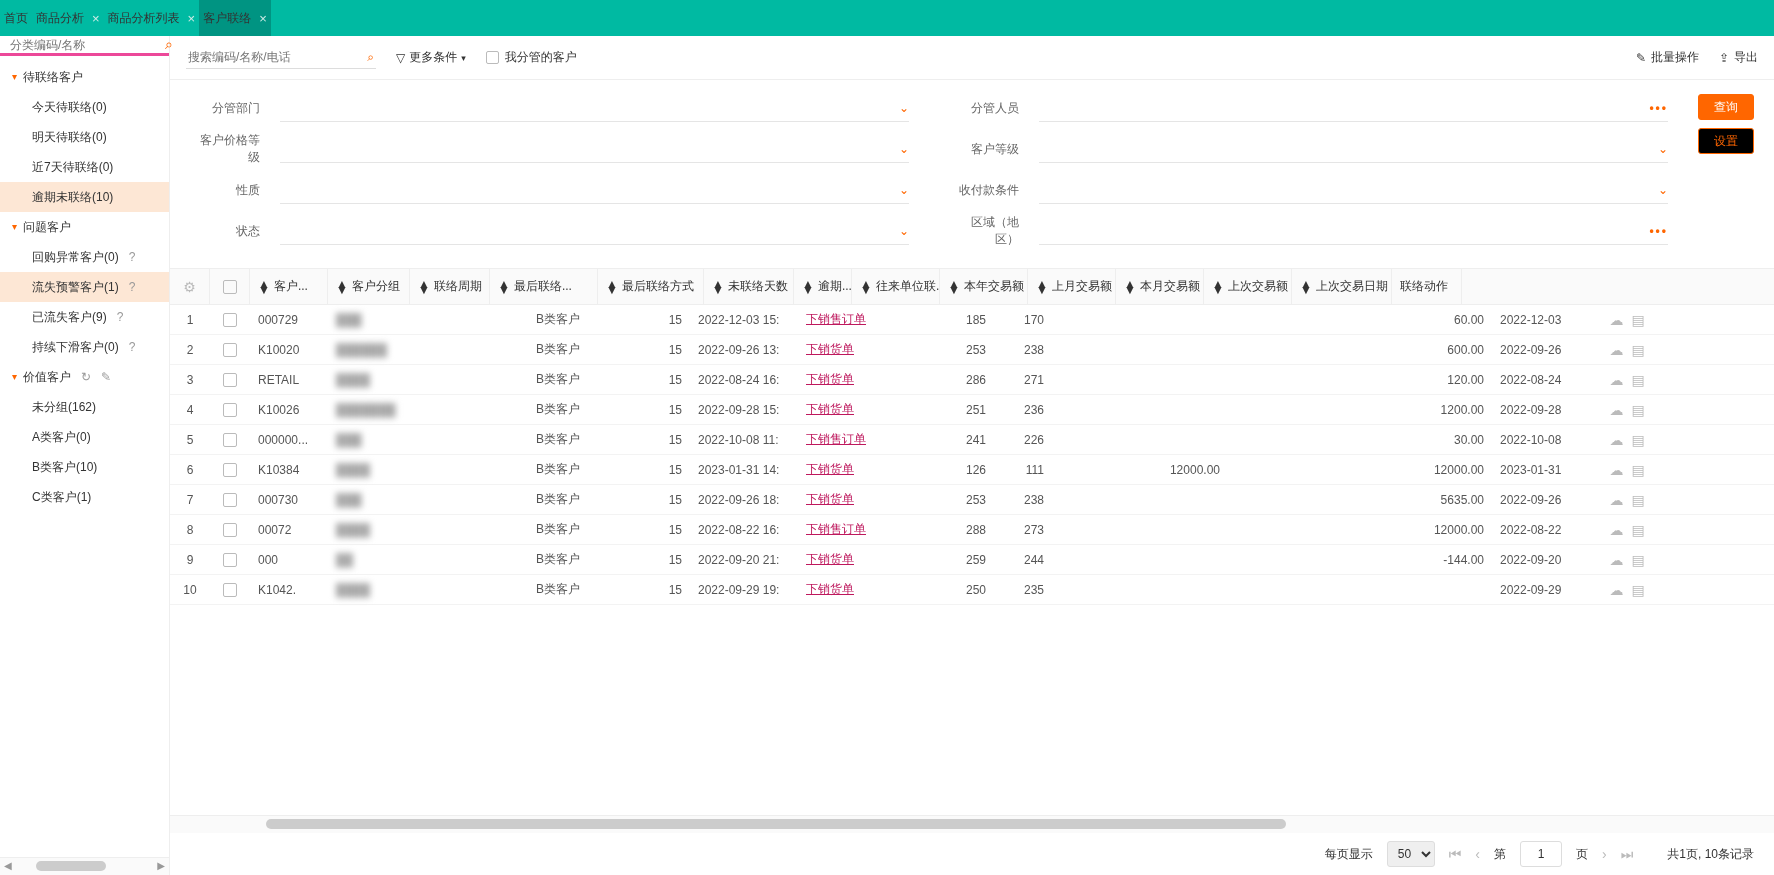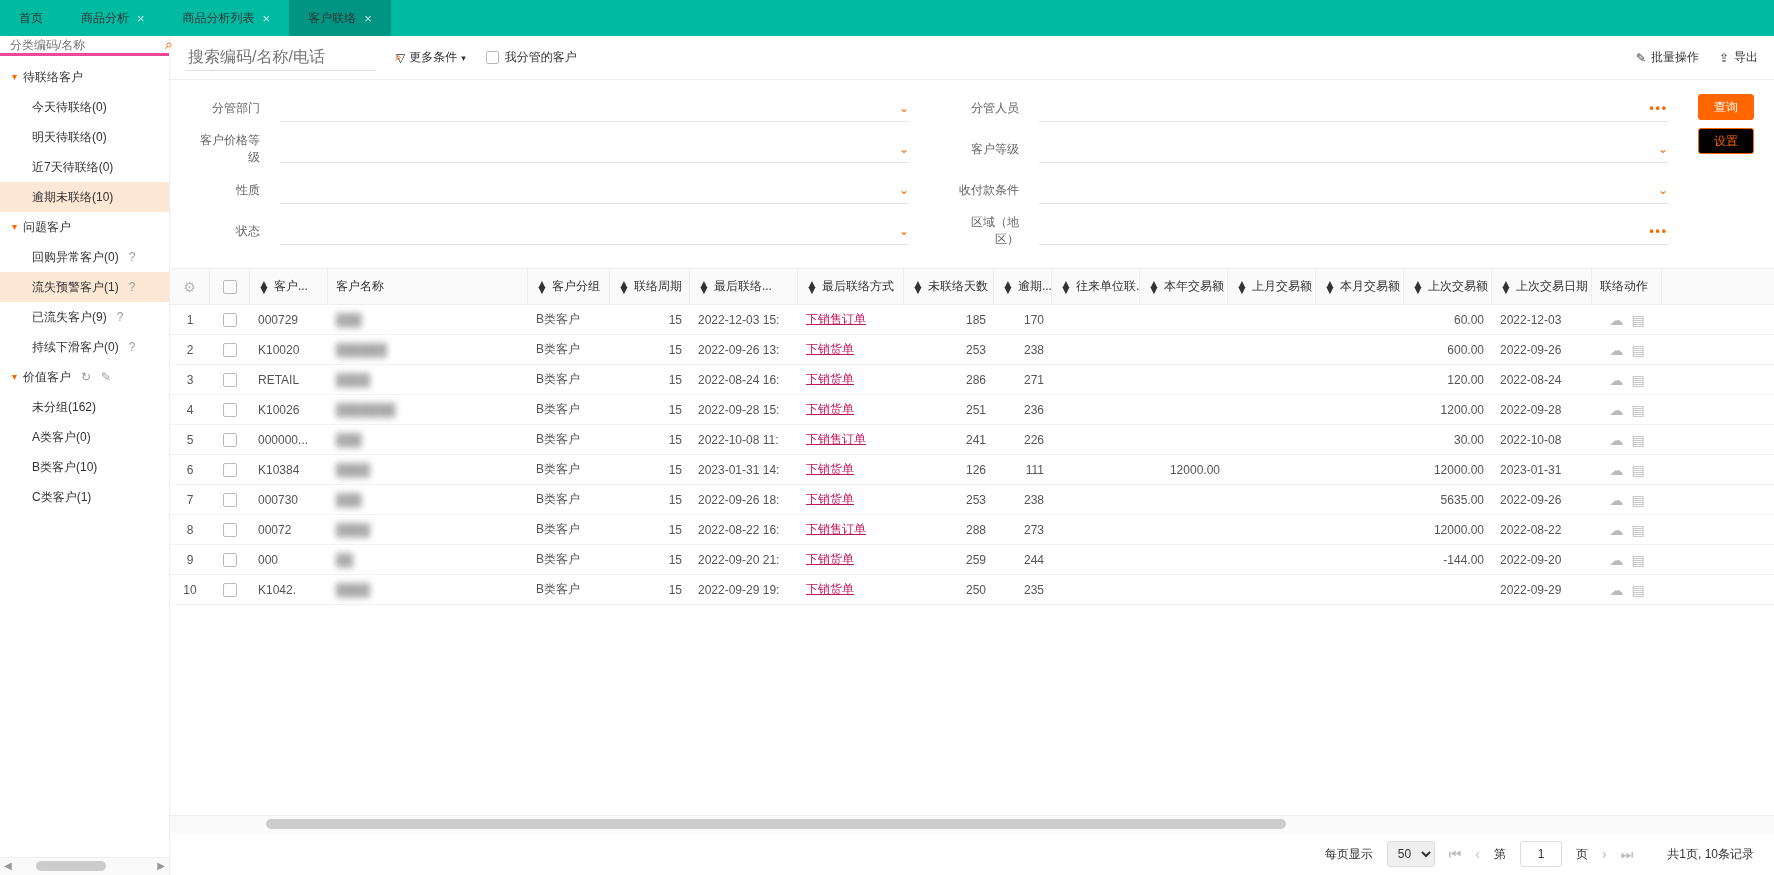--- a/index.html
+++ b/index.html
@@ -1,18 +1,18 @@
 <!DOCTYPE html>
 <html><head>
   <meta charset="utf-8">
   <style>
     *{box-sizing:border-box;margin:0;padding:0;font-family:"Microsoft YaHei",Arial,sans-serif;font-size:12px;color:#333}
     body{background:#fff;width:1774px;height:875px;overflow:hidden}
     .top-tabs{background:#00baa2;height:36px;display:flex;align-items:stretch}
-    .top-tab{color:#fff;padding:0 19px;display:flex;align-items:center;cursor:pointer;gap:8px;font-size:13px}
+    .top-tab{color:#fff;padding:0 4px;display:flex;align-items:center;cursor:pointer;gap:8px;font-size:13px}
     .top-tab.active{background:#009482}
     .top-tab .x{font-size:13px;color:#cfece7}
     .main{display:flex;height:calc(100% - 36px)}
     
     .sidebar{width:170px;border-right:1px solid #eee;display:flex;flex-direction:column;height:100%}
     .side-search{padding:0 10px;border-bottom:3px solid #ec4899;display:flex;align-items:center}
     .side-search input{flex:1;border:none;outline:none;font-size:12px;color:#999}
     .side-search .mag{color:#f60;font-size:14px}
     .side-all{padding:10px 12px;border-bottom:1px solid #f3f3f3;display:flex;align-items:center;justify-content:space-between;font-weight:bold}
     .side-all .dots{color:#888}
@@ -26,21 +26,21 @@
     .node.child.active{background:#fde7d5;color:#f60}
     .node .ico{color:#999;margin-left:4px}
     .side-hscroll{height:18px;border-top:1px solid #eee;background:#fafafa;position:relative}
     .side-hscroll .thumb{position:absolute;left:36px;top:3px;height:10px;width:70px;background:#ccc;border-radius:5px}
     .side-hscroll .arr{position:absolute;top:2px;color:#999;font-size:10px}
     .side-hscroll .arr.l{left:4px}.side-hscroll .arr.r{right:4px}
     
     .content{flex:1;display:flex;flex-direction:column;overflow:hidden}
     .toolbar{height:44px;display:flex;align-items:center;padding:0 16px;gap:20px;border-bottom:1px solid #eee}
     .search-box{width:190px;display:flex;align-items:center;border-bottom:1px solid #ddd;padding:4px 2px}
-    .search-box input{flex:1;border:none;outline:none;color:#999;font-size:16px}
+    .search-box input{flex:1;border:none;outline:none;color:#999;font-size:12px}
     .search-box .mag{color:#f60}
     .more-cond{color:#f60;display:flex;align-items:center;gap:4px;cursor:pointer}
     .chklabel{display:flex;align-items:center;gap:6px;color:#666}
     .chkbox{width:13px;height:13px;border:1px solid #bbb;border-radius:2px}
     .toolbar-right{margin-left:auto;display:flex;gap:20px;color:#666}
     .toolbar-right .tool{display:flex;gap:5px;align-items:center;cursor:pointer}
     .filter-panel{padding:14px 20px 10px;border-bottom:1px solid #eee;display:flex;gap:30px;align-items:flex-start}
     .filter-grid{flex:1;display:grid;grid-template-columns:repeat(2,1fr);gap:10px 40px}
     .field{display:flex;align-items:center}
     .field label{width:90px;text-align:right;color:#666;padding-right:20px}
@@ -275,23 +275,20 @@
           <div class="th c-chk">
             <span class="chk"></span>
           </div>
           <div class="th c-code">
             <span class="sort">
               <span>▲</span>
               <span>▼</span>
             </span>
             <span>客户...</span>
           </div>
-          <div class="th c-name">
-            <span>客户名称</span>
-          </div>
           <div class="th c-group">
             <span class="sort">
               <span>▲</span>
               <span>▼</span>
             </span>
             <span>客户分组</span>
           </div>
           <div class="th c-cycle">
             <span class="sort">
               <span>▲</span>

